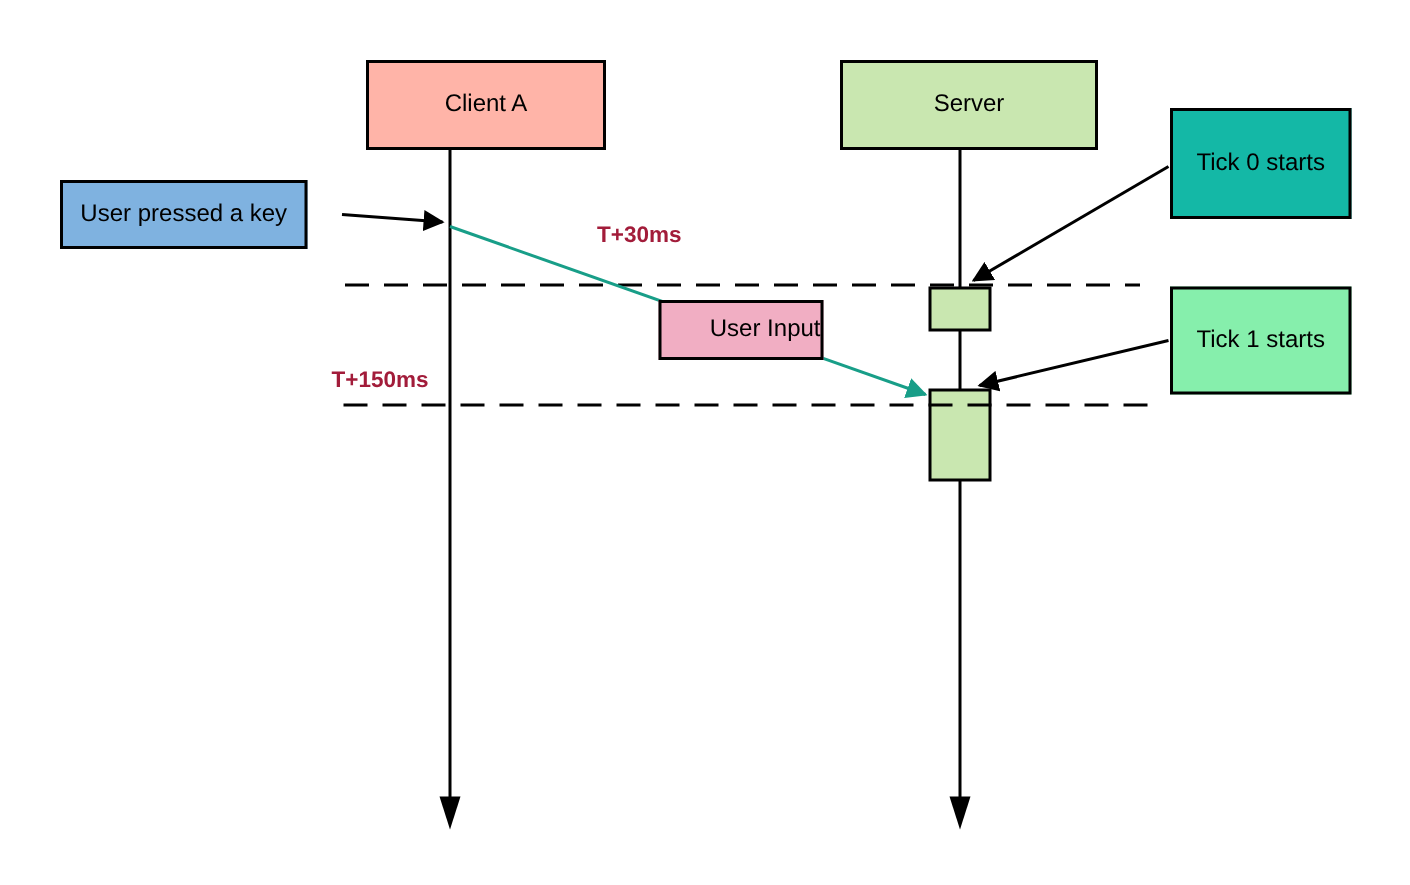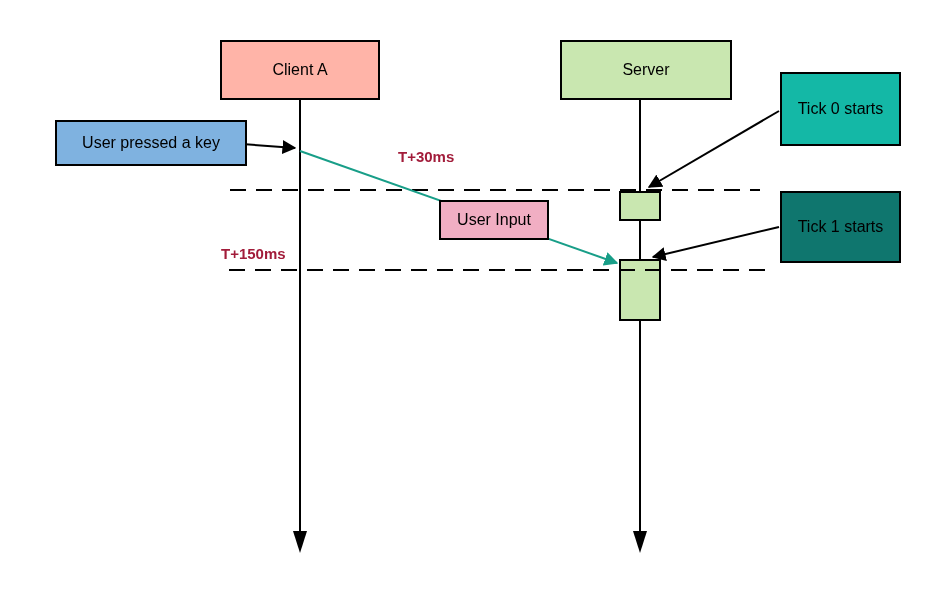--- a/index.html
+++ b/index.html
@@ -15,21 +15,21 @@
     position:absolute;
     display:flex;align-items:center;justify-content:center;
     border:2px solid #000;
     box-sizing:border-box;
     font-size:16px;color:#000;
     text-align:center;
     background:#fff;
   }
   .actor-client{left:220px;top:40px;width:160px;height:60px;background:#ffb4a8;}
   .actor-server{left:560px;top:40px;width:172px;height:60px;background:#c9e7b0;}
-  .note-keypress{left:55px;top:120px;width:192px;height:46px;background:#7fb2e0;}
+  .note-keypress{left:40px;top:120px;width:165px;height:46px;background:#7fb2e0;}
   .note-user-input{left:439px;top:200px;width:110px;height:40px;background:#f1aec3;}
   .note-tick0{left:780px;top:72px;width:121px;height:74px;background:#ffffff;border-width:2.5px;}
   .note-tick1{left:780px;top:191px;width:121px;height:72px;background:#ffffff;border-width:2.5px;}
   .time-label{
     position:absolute;
     font-size:15px;font-weight:bold;color:#a21c3a;
     white-space:nowrap;
   }
   .label-t30{left:398px;top:148px;text-align:right;}
   .label-t150{left:221px;top:245px;}
@@ -66,41 +66,41 @@
     <line class="dashed" x1="229" y1="270" x2="770" y2="270"></line>
 
     <line class="black-arrow" x1="228" y1="143" x2="295" y2="148" marker-end="url(#mBlack)"></line>
 
     <line class="teal-arrow" x1="300" y1="151" x2="617" y2="263" marker-end="url(#mTeal)"></line>
 
     <line class="black-arrow" x1="779" y1="111" x2="649" y2="187" marker-end="url(#mBlack)"></line>
     <line class="black-arrow" x1="779" y1="227" x2="653" y2="257" marker-end="url(#mBlack)"></line>
   </svg>
 
-  <div class="box actor-client" style="background-color: rgb(255, 180, 168);">
+  <div class="box actor-client" style="background-color: rgb(255, 180, 168); margin-left: 24px;">
     <span>Client A</span>
   </div>
 
   <div class="box actor-server" style="background-color: rgb(201, 231, 176);">
     <span>Server</span>
   </div>
 
   <div class="box note-keypress" style="background-color: rgb(127, 178, 224);">
     <span>User pressed a key</span>
   </div>
 
-  <div class="box note-user-input" style="background-color: rgb(241, 174, 195);">
+  <div class="box note-user-input" style="background-color: rgb(241, 174, 195); justify-content: flex-end;">
     <span>User Input</span>
   </div>
 
   <div class="box note-tick0" style="background-color: #14b8a6;">
     <span>Tick 0 starts</span>
   </div>
 
-  <div class="box note-tick1" style="background-color: #0f766e; align-items: center;">
+  <div class="box note-tick1" style="background-color: #86efac; align-items: center;">
     <span>Tick 1 starts</span>
   </div>
 
   <div class="time-label label-t30">T+30ms</div>
 
   <div class="time-label label-t150">T+150ms</div>
 
 </div>
 
 </body></html>

